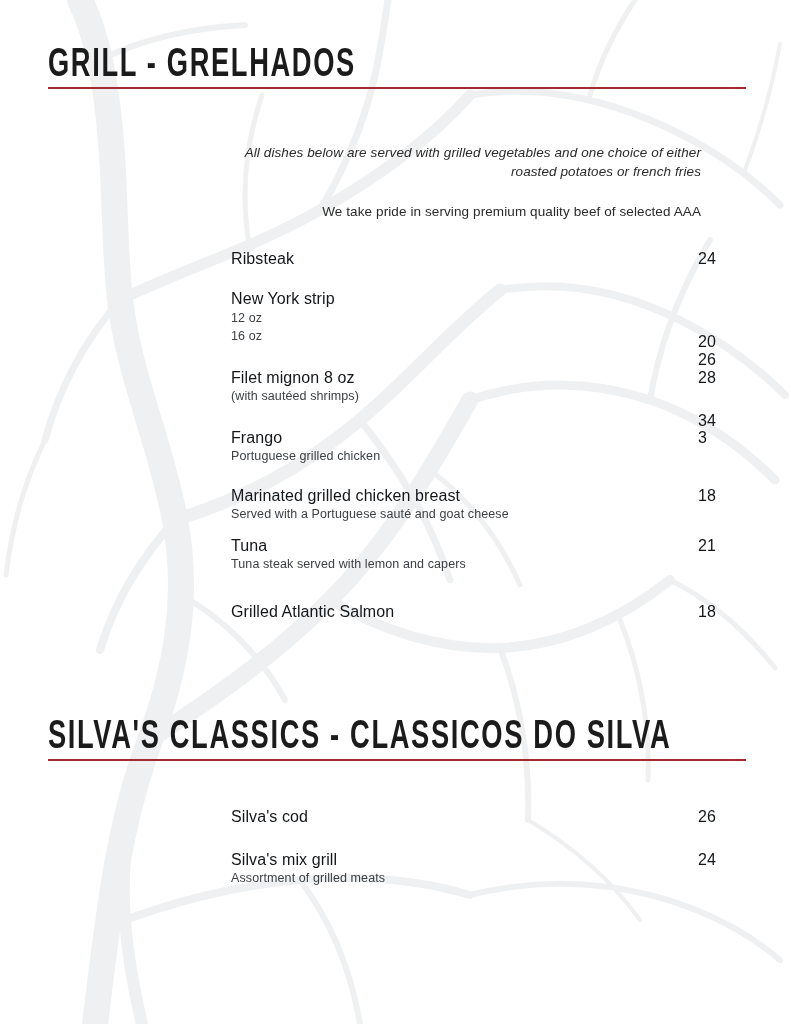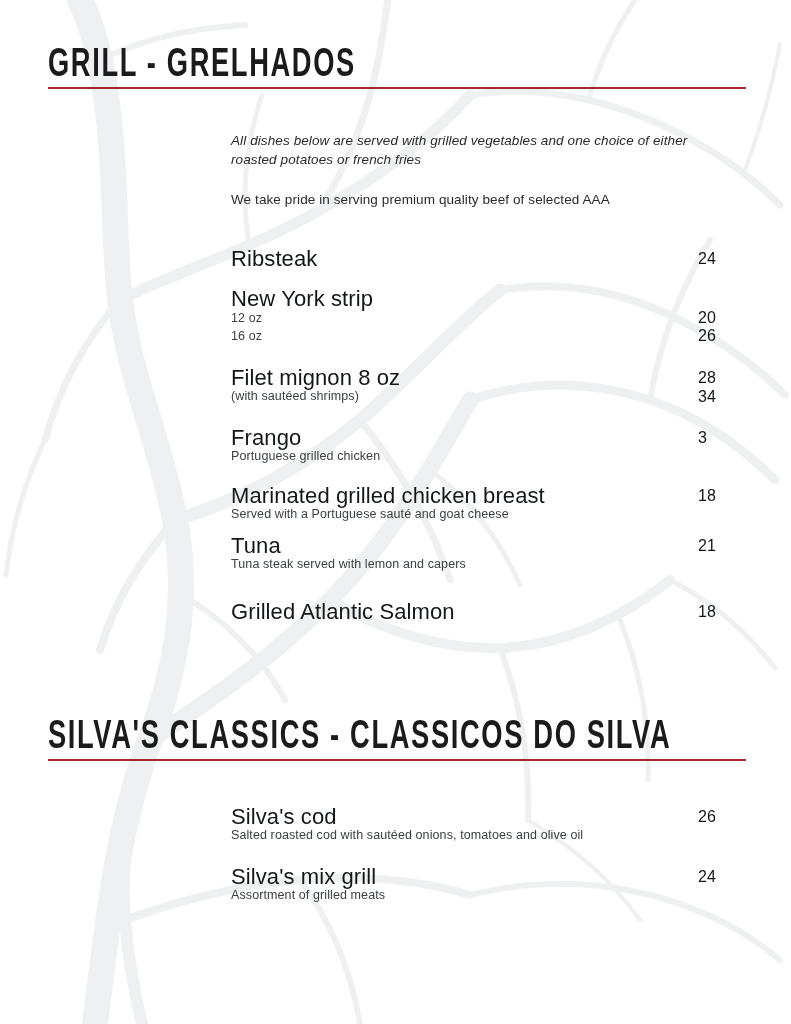--- a/index.html
+++ b/index.html
@@ -85,21 +85,21 @@
     left: 231px;
     width: 520px;
   }
   .item {
     position: relative;
     margin-bottom: 19px;
   }
   .item:last-child { margin-bottom: 0; }
 
   .item-name {
-    font-size: 22px;
+    font-size: 16px;
     line-height: 21px;
     color: #14171a;
     letter-spacing: 0.1px;
   }
   .item-desc {
     font-size: 12.5px;
     line-height: 17px;
     color: #3c4044;
     letter-spacing: 0.1px;
   }
@@ -116,20 +116,21 @@
     left: 467px;
     font-size: 16px;
     line-height: 21px;
     color: #14171a;
     letter-spacing: 0.2px;
     white-space: nowrap;
   }
   .price.small-line {
     font-size: 16px;
     line-height: 18px;
+    margin-top: 24px;
   }
 </style>
 </head>
 <body>
 
 <svg id="watermark" viewBox="0 0 791 1024" xmlns="http://www.w3.org/2000/svg" aria-hidden="true">
   <g fill="none" stroke="#eff0f1" stroke-linecap="round">
     <path d="M95 1024 C 110 900, 120 820, 150 740 C 175 672, 190 600, 175 520 C 160 440, 130 380, 120 300 C 112 230, 118 150, 100 60 C 92 25, 85 10, 80 0" stroke-width="26"></path>
     <path d="M150 740 C 210 700, 270 660, 330 600 C 390 540, 430 470, 470 400" stroke-width="17"></path>
     <path d="M175 520 C 240 500, 300 470, 360 420 C 410 378, 450 330, 500 290" stroke-width="13"></path>
@@ -161,21 +162,21 @@
   </g>
 </svg>
 
 <div class="page">
 
   <div class="section-head" style="top:44px;">
     <div class="section-title">GRILL - GRELHADOS</div>
     <div class="section-rule"></div>
   </div>
 
-  <div class="intro-block" style="top:131px;">
+  <div class="intro-block" style="top:143px;text-align:right;">
     <div class="intro-italic">All dishes below are served with grilled vegetables and one choice of either roasted potatoes or french fries</div>
     <div class="intro-plain">We take pride in serving premium quality beef of selected AAA</div>
   </div>
 
   <div class="items" style="top:248px;">
 
     <div class="item">
       <div class="item-name">Ribsteak</div>
       <div class="price" style="top:0;">24</div>
     </div>
@@ -227,21 +228,20 @@
   <div class="section-head" style="top:716px;">
     <div class="section-title">SILVA'S CLASSICS - CLASSICOS DO SILVA</div>
     <div class="section-rule"></div>
   </div>
 
   <div class="items" style="top:806px;">
 
     <div class="item" style="margin-bottom:22px;">
       <div class="item-name">Silva's cod</div>
       <div class="price" style="top:0;">26</div>
-      <div class="item-desc">Salted roasted cod with sautéed onions, tomatoes and olive oil</div>
     </div>
 
     <div class="item" style="margin-bottom:22px;">
       <div class="item-name">Silva's mix grill</div>
       <div class="price" style="top:0;">24</div>
       <div class="item-desc">Assortment of grilled meats</div>
     </div>
 
 
   </div>

